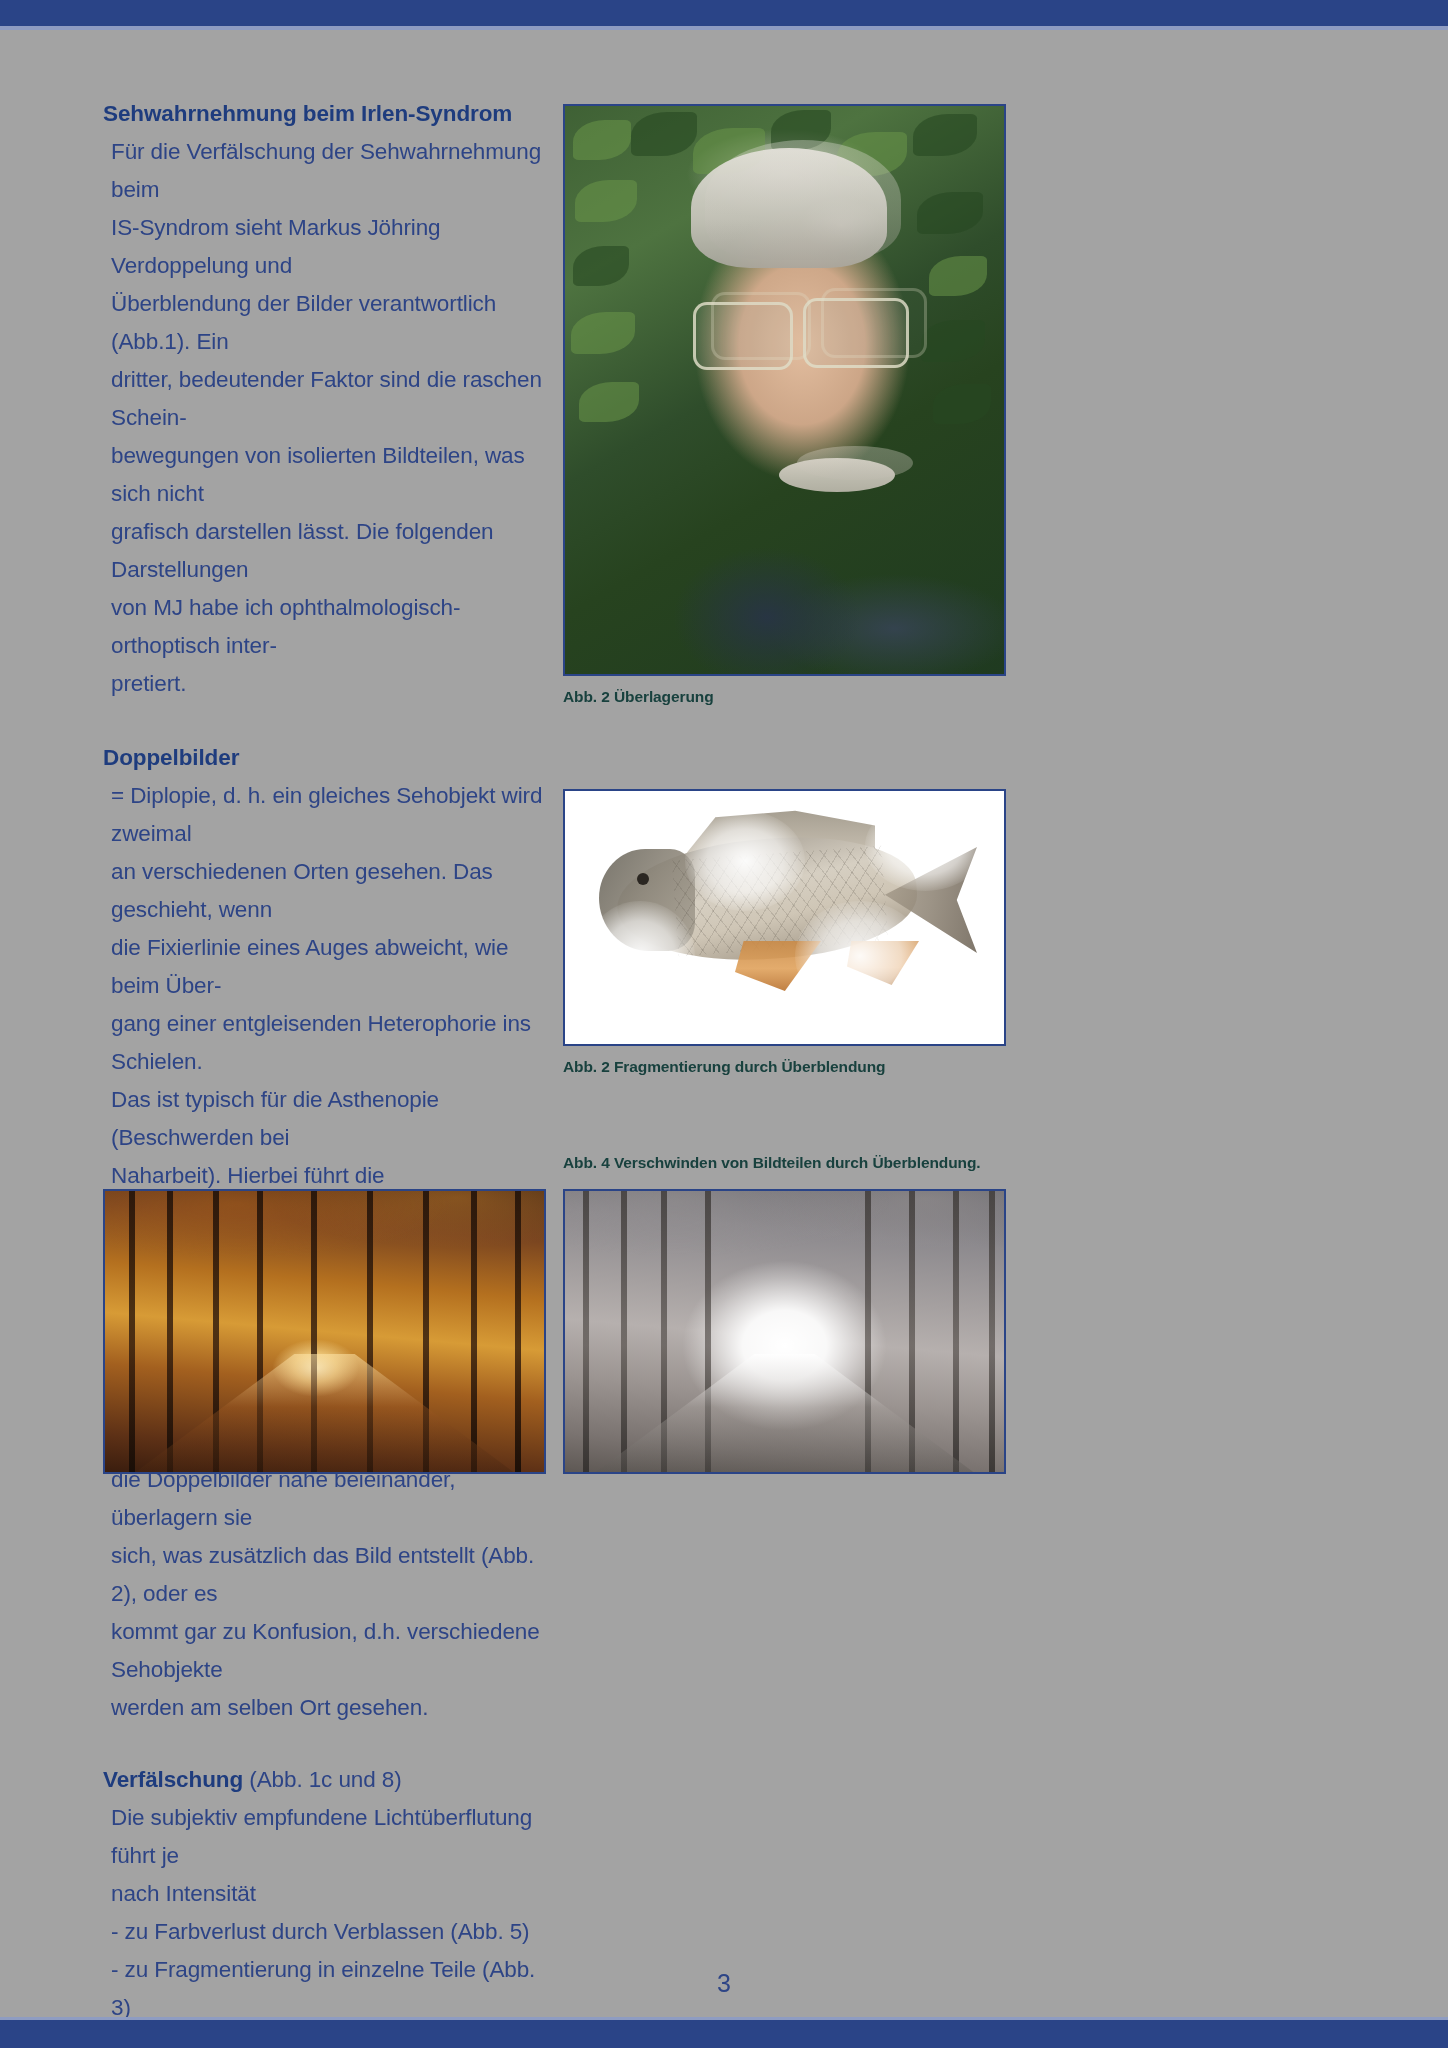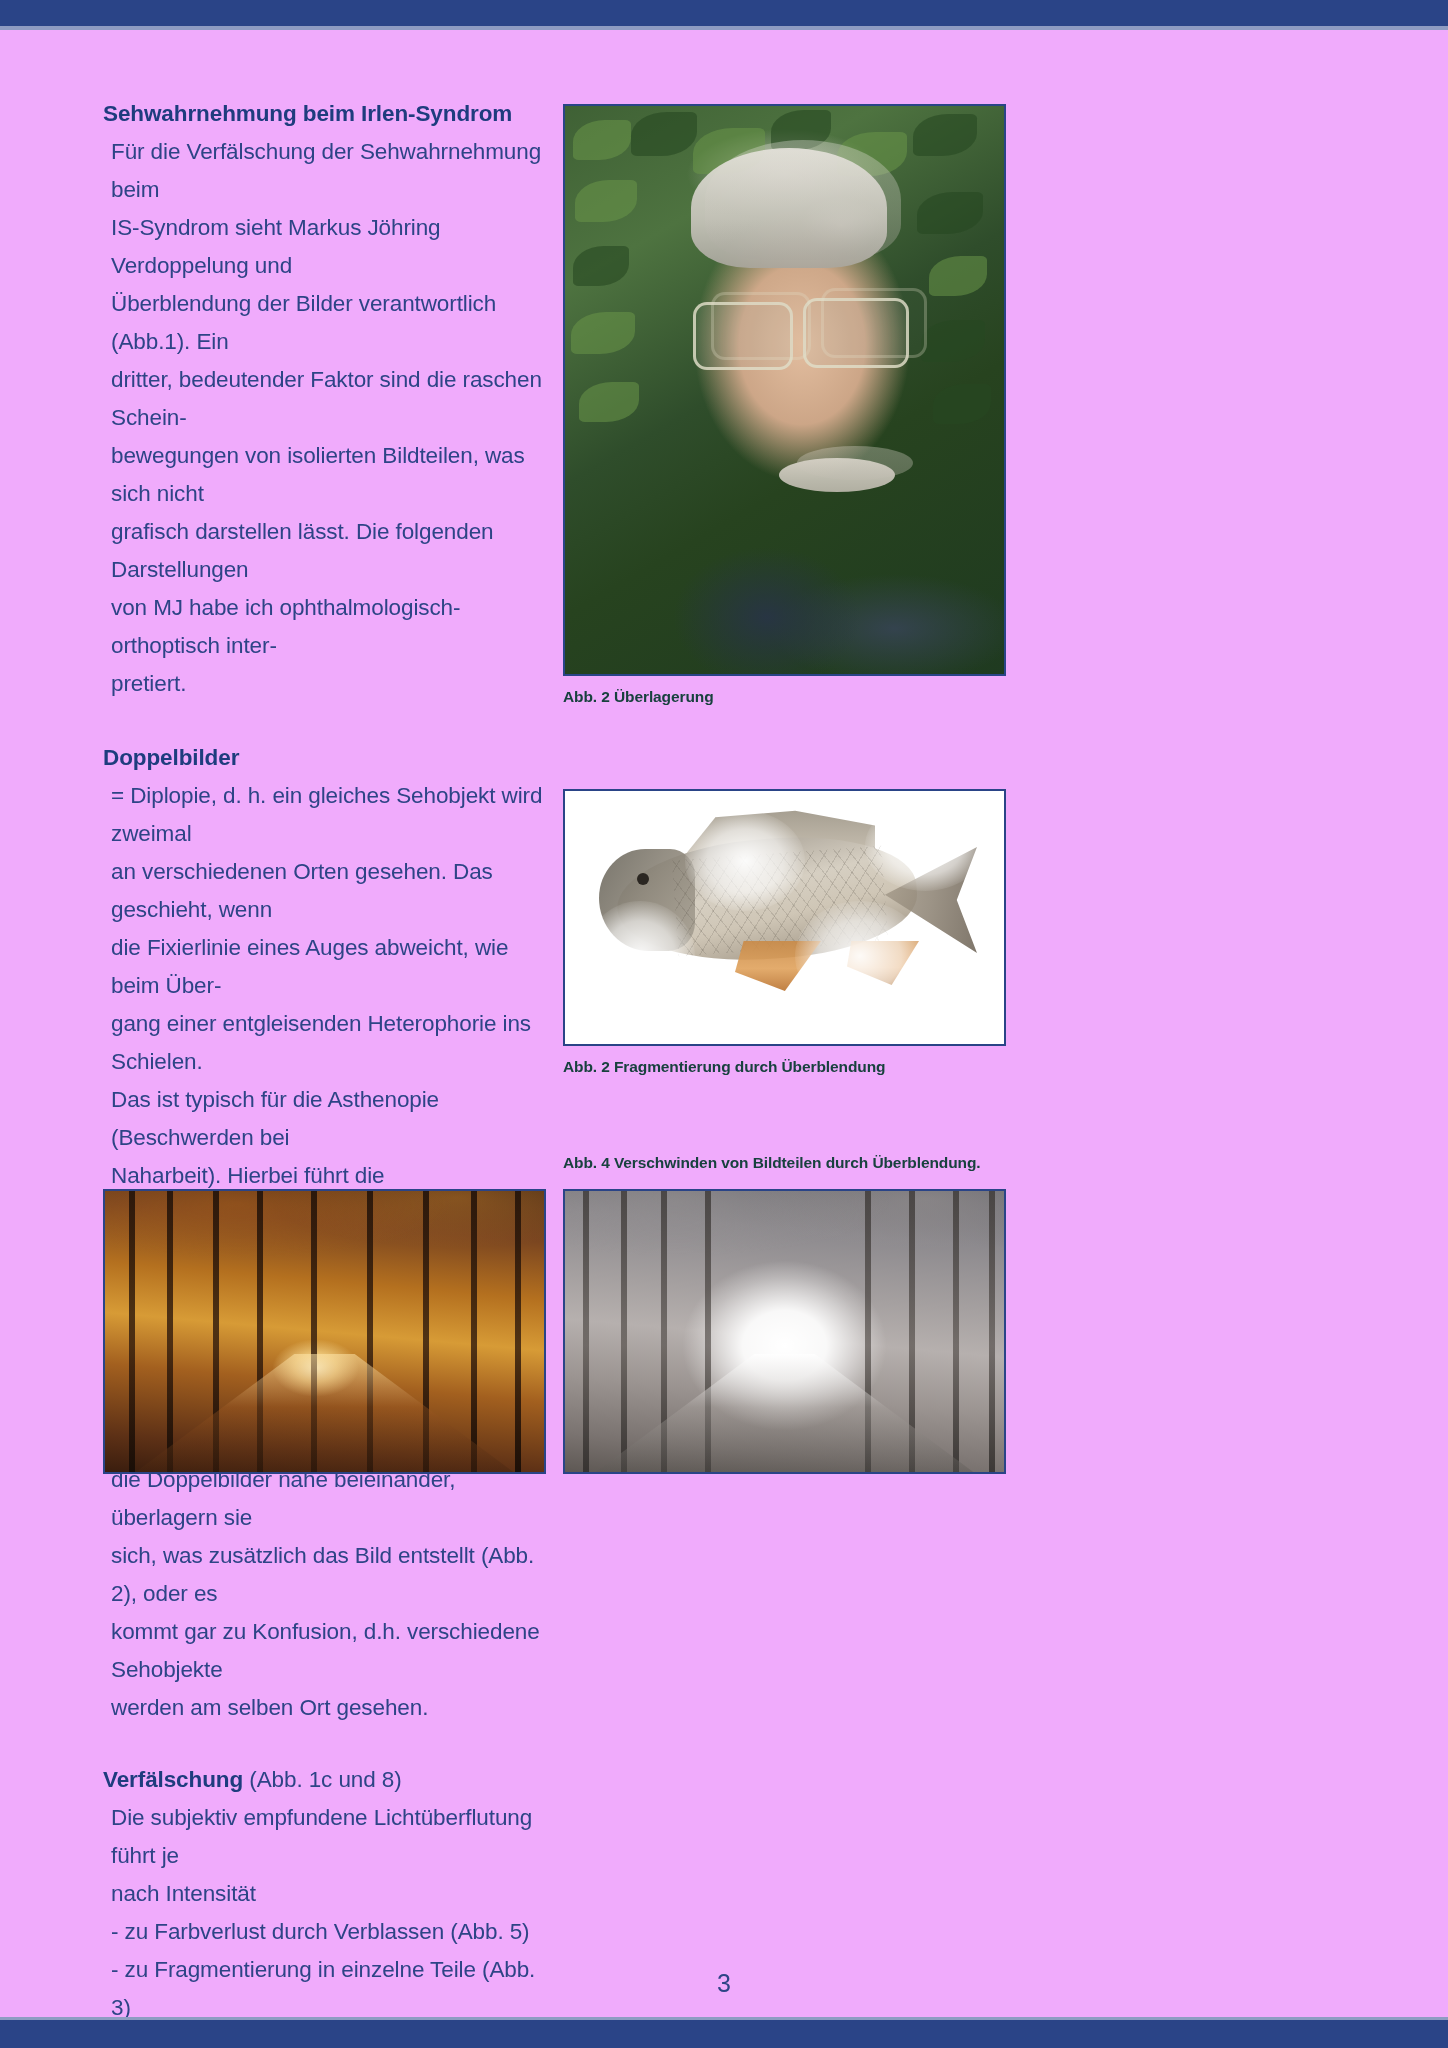--- a/index.html
+++ b/index.html
@@ -10,21 +10,21 @@
     width: 1448px;
     height: 2048px;
     background: #fdfbe1;
     font-family: "Liberation Sans", "DejaVu Sans", sans-serif;
     overflow: hidden;
     position: relative;
   }
   .page {
     position: absolute;
     inset: 0;
-    background: #f0abfc;
+    background: #a3a3a3;
   }
   .bar-top {
     position: absolute;
     left: 0; top: 0;
     width: 1448px; height: 26px;
     background: #2a4487;
   }
   .bar-top-shadow {
     position: absolute;
     left: 0; top: 26px;

